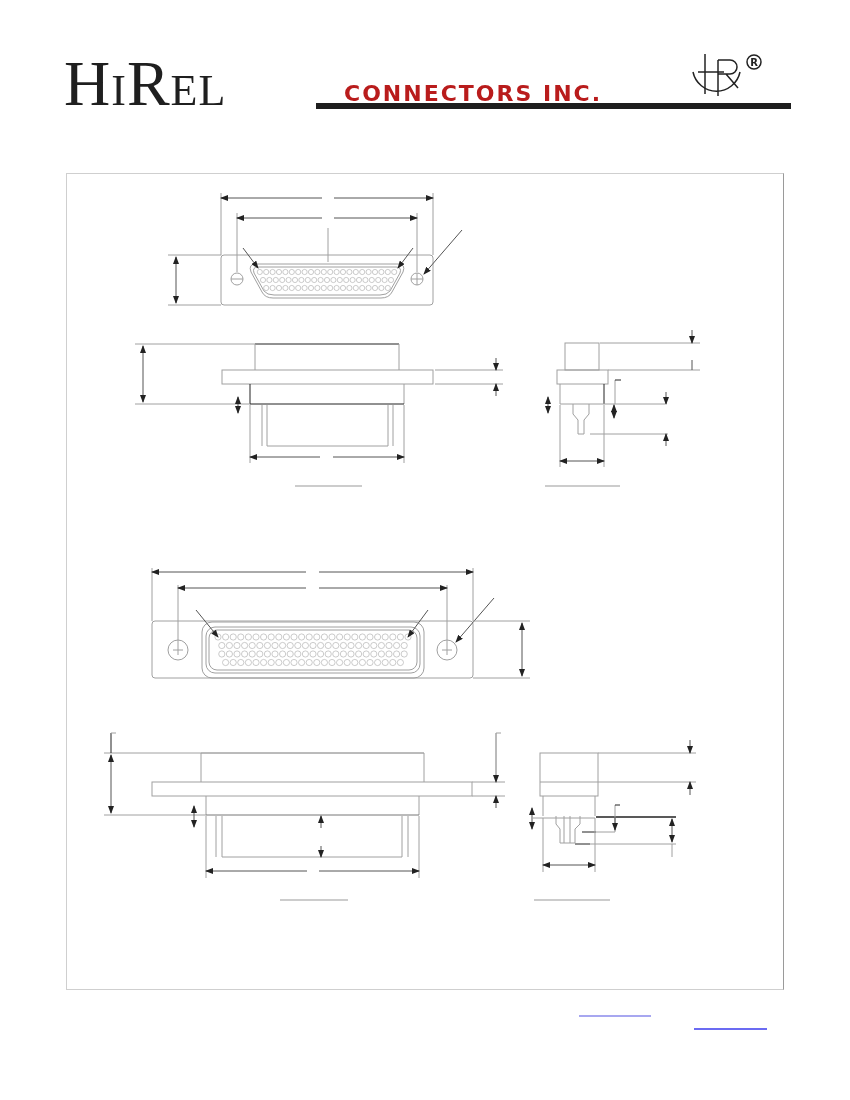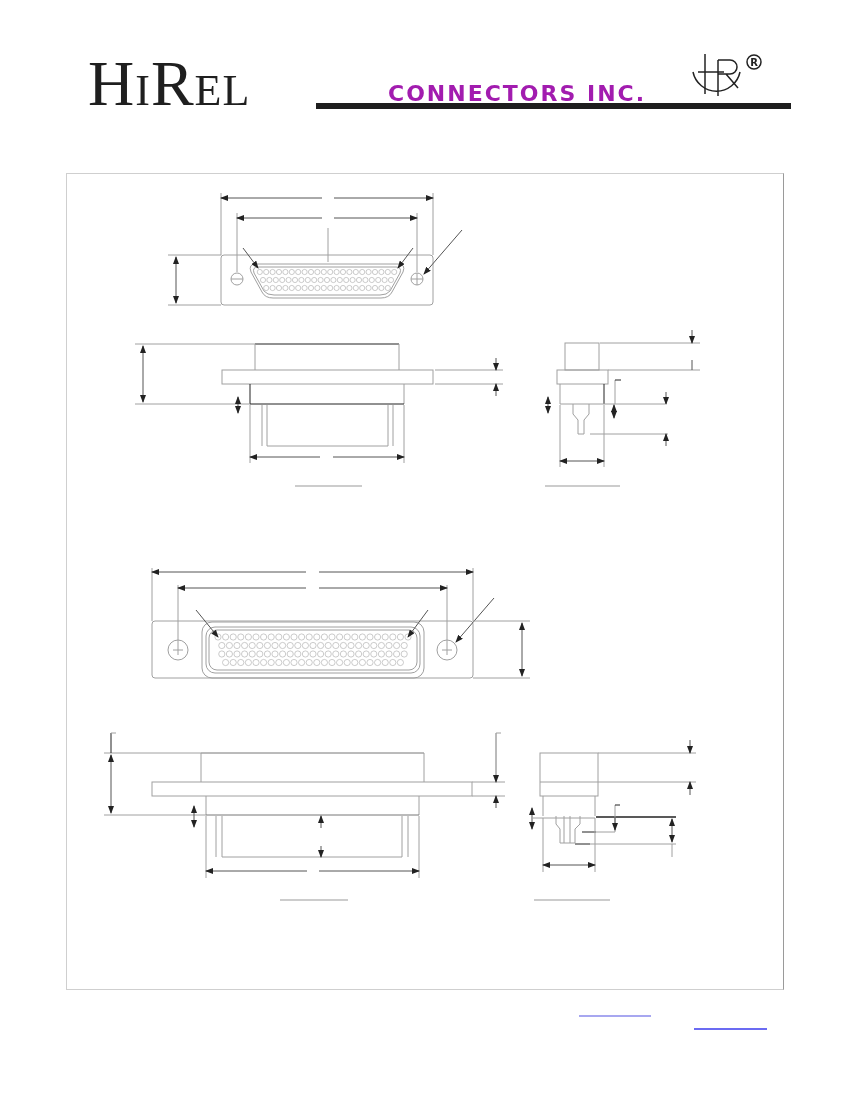--- a/index.html
+++ b/index.html
@@ -1,21 +1,21 @@
 <!DOCTYPE html>
 <html><head>
 <meta charset="utf-8">
 <style>
   html,body{margin:0;padding:0;background:#fff;}
   body{width:850px;height:1100px;position:relative;overflow:hidden;font-family:"Liberation Sans",sans-serif;}
   .abs{position:absolute;}
-  #logo-hirel{left:64px;top:52px;font-family:"Liberation Serif",serif;color:#1f1f1f;line-height:1;white-space:nowrap;letter-spacing:1px;margin-left:24px;}
+  #logo-hirel{left:64px;top:52px;font-family:"Liberation Serif",serif;color:#1f1f1f;line-height:1;white-space:nowrap;letter-spacing:1px;}
   #logo-hirel .big{font-size:64px;}
   #logo-hirel .small{font-size:44px;}
-  #logo-connectors{left:344px;top:81px;font-family:"DejaVu Sans",sans-serif;font-weight:bold;font-size:22px;letter-spacing:2px;color:#a21caf;white-space:nowrap;margin-left:44px;}
+  #logo-connectors{left:344px;top:81px;font-family:"DejaVu Sans",sans-serif;font-weight:bold;font-size:22px;letter-spacing:2px;color:#b91c1c;white-space:nowrap;}
   #logo-rule{left:316px;top:103px;width:475px;height:6px;background:#1e1e1e;}
   #logo-mark{left:690px;top:50px;width:100px;height:60px;}
   #frame{left:66px;top:173px;width:718px;height:817px;border:1px solid #cfcfcf;border-right:1px solid #9a9a9a;box-sizing:border-box;}
   #drawing{left:0;top:0;width:850px;height:1100px;}
   .link{height:2px;}
   #footer-link-1{left:579px;top:1015px;width:72px;background:#a7a7f0;}
   #footer-link-2{left:694px;top:1028px;width:73px;background:#6b6bf2;}
 </style>
 </head>
 <body>

